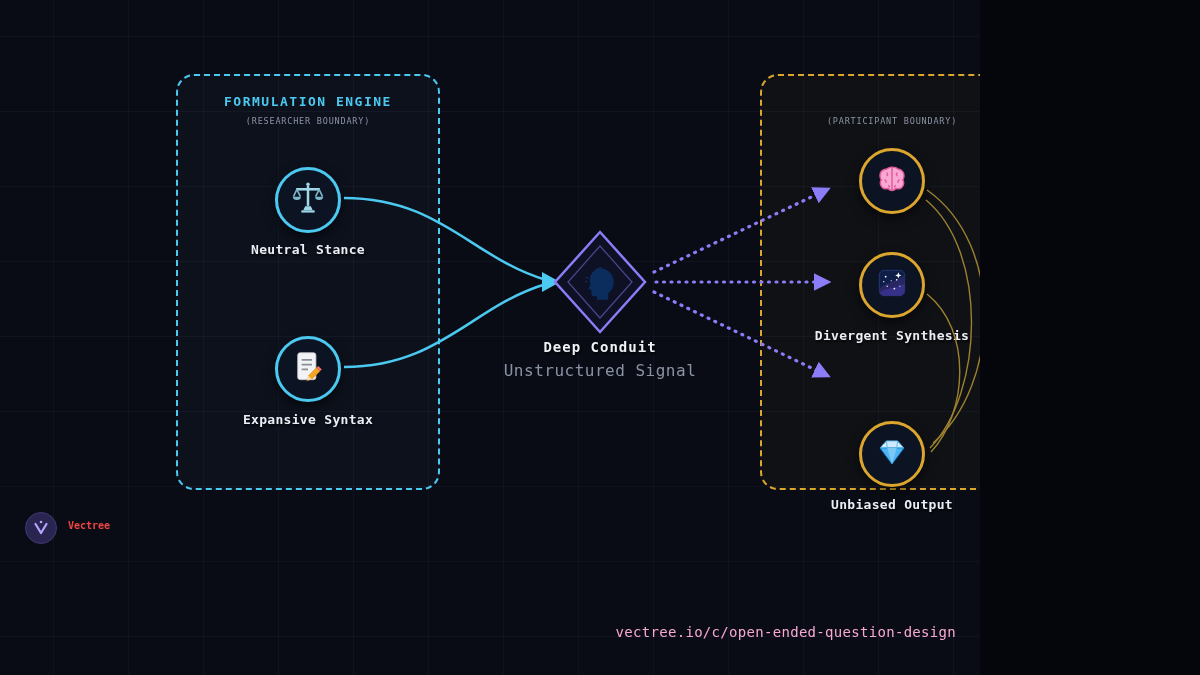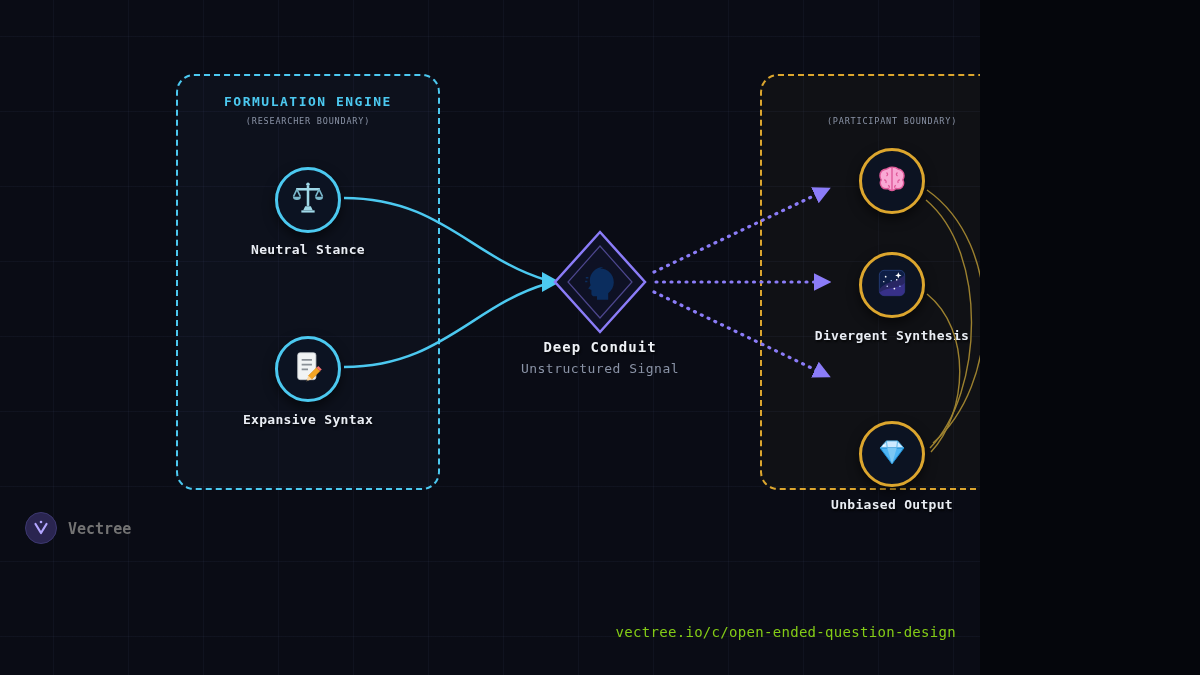--- a/index.html
+++ b/index.html
@@ -27,27 +27,27 @@
   .badge.gold { border:3px solid #dca62e; }
   .node-label { position:absolute; width:100%; text-align:center; font-size:13px;
     font-weight:bold; color:#e9edf4; letter-spacing:0.3px;
     text-shadow:1px 2px 2px rgba(0,0,0,0.7); }
   .connectors { position:absolute; inset:0; pointer-events:none; }
   .diamond-wrap { position:absolute; left:550px; top:227px; width:100px; height:110px; }
   .center-title { position:absolute; left:600px; top:339px; transform:translateX(-50%);
     font-size:14px; font-weight:bold; color:#eef1f6; letter-spacing:1px; white-space:nowrap;
     text-shadow:1px 2px 2px rgba(0,0,0,0.7); }
   .center-subtitle { position:absolute; left:600px; top:361px; transform:translateX(-50%);
-    font-size:13px; color:#8a93a6; letter-spacing:0.5px; white-space:nowrap; }
+    font-size:16px; color:#8a93a6; letter-spacing:0.5px; white-space:nowrap; }
   .logo { position:absolute; left:25px; top:512px; width:32px; height:32px; }
-  .brand { position:absolute; left:68px; top:520px; font-size:15px; font-weight:bold; color:#737373; }
+  .brand { position:absolute; left:68px; top:520px; font-size:10px; font-weight:bold; color:#ef4444; }
   .headline { position:absolute; left:25px; top:549px; width:800px; font-size:34px;
     line-height:32.5px; font-weight:bold; color:#f5f5f5; letter-spacing:1px; }
   .footer-url { position:absolute; right:24px; top:624px; font-size:14px;
-    color:#84cc16; letter-spacing:0.3px; }
+    color:#f9a8d4; letter-spacing:0.3px; }
 </style>
 </head>
 <body>
 
 <div class="stage">
   <div class="grid-overlay"></div>
 
   <div class="panel left">
     <div class="panel-title">FORMULATION ENGINE</div>
     <div class="panel-subtitle">(RESEARCHER BOUNDARY)</div>

